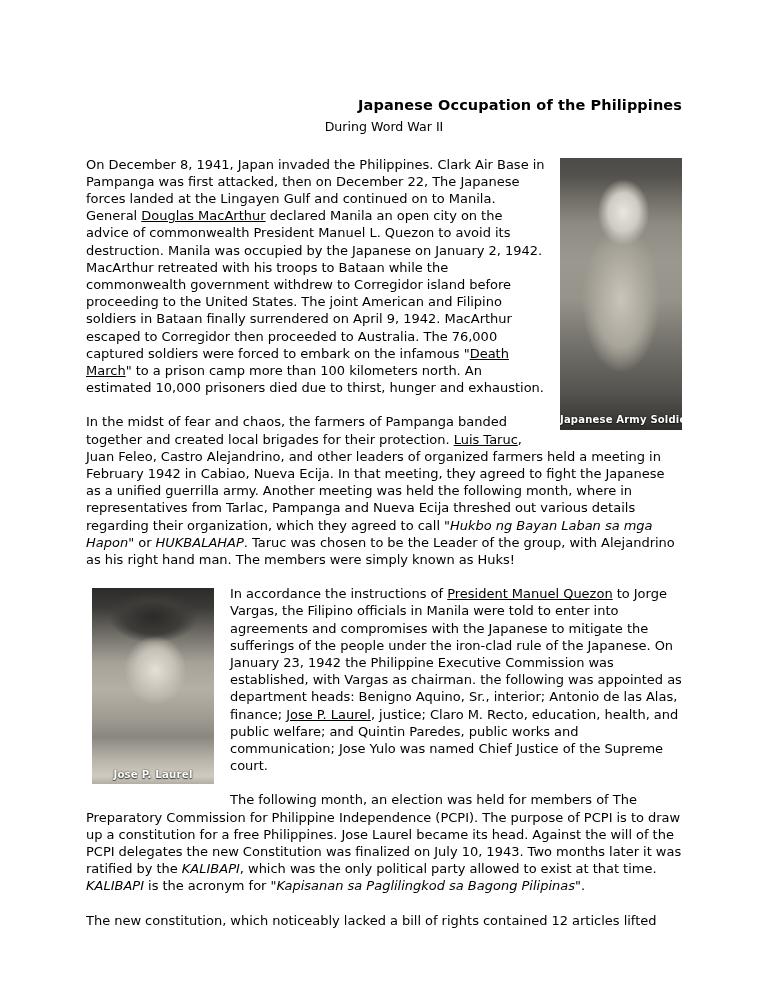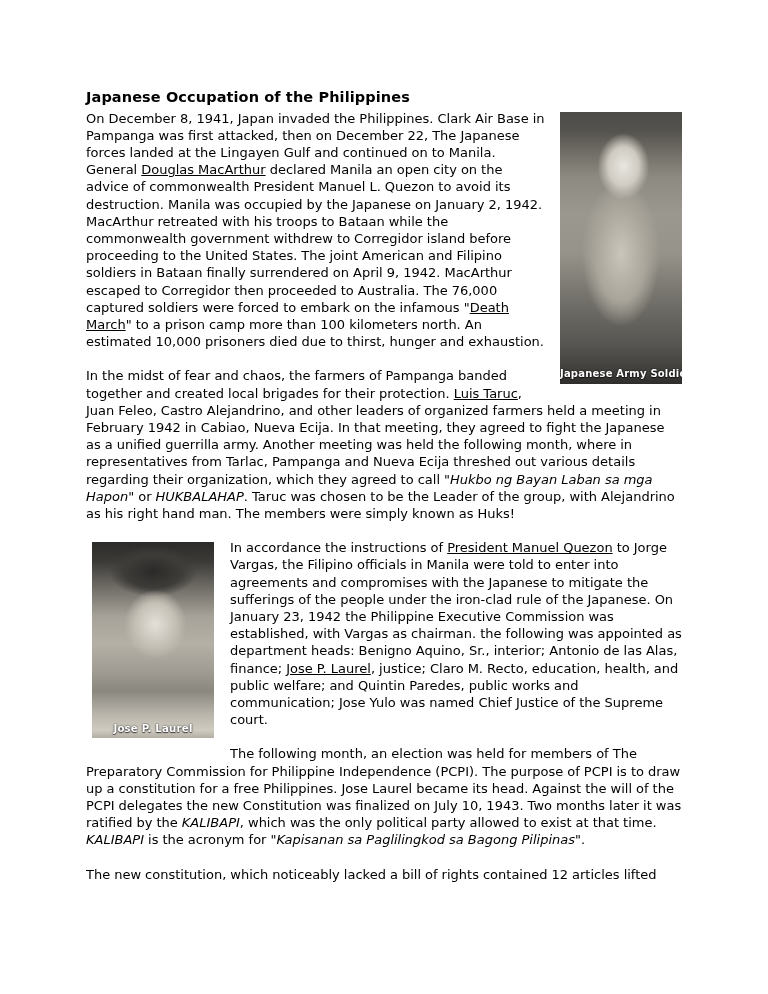--- a/index.html
+++ b/index.html
@@ -26,23 +26,23 @@
     position: absolute;
     left: 86px;
     top: 88px;
     width: 596px;
   }
 
   
   .doc-title {
     font-size: 14.5px;
     font-weight: bold;
-    text-align: left;
+    text-align: right;
     letter-spacing: 0.1px;
-    margin: 0 0 2px 0;
+    margin: 8px 0 2px 0;
     line-height: 1.35;
   }
   .doc-subtitle {
     font-size: 12.6px;
     font-weight: normal;
     text-align: center;
     margin: 0 0 21px 0;
     line-height: 1.35;
   }
   .section-heading {
@@ -135,20 +135,21 @@
     overflow: hidden;
   }
 </style>
 </head>
 <body>
 
 <div class="page">
   <div class="content">
 
     <h1 class="doc-title">Japanese Occupation of the Philippines</h1>
+    <div class="doc-subtitle">During Word War II</div>
 
     <div class="fig fig-soldier">
       <div class="fig-caption soldier-caption">Japanese Army Soldier</div>
     </div>
 
     <p class="body-text"><span>On December 8, 1941, Japan invaded the Philippines. Clark Air Base in Pampanga was first attacked, then on December 22, The Japanese forces landed at the Lingayen Gulf and continued on to Manila. General </span><a class="inline-link" href="#">Douglas MacArthur</a><span> declared Manila an open city on the advice of commonwealth President Manuel L. Quezon to avoid its destruction. Manila was occupied by the Japanese on January 2, 1942. MacArthur retreated with his troops to Bataan while the commonwealth government withdrew to Corregidor island before proceeding to the United States. The joint American and Filipino soldiers in Bataan finally surrendered on April 9, 1942. MacArthur escaped to Corregidor then proceeded to Australia. The 76,000 captured soldiers were forced to embark on the infamous "</span><a class="inline-link" href="#">Death March</a><span>" to a prison camp more than 100 kilometers north. An estimated 10,000 prisoners died due to thirst, hunger and exhaustion.</span></p>
 
 
     <p class="body-text"><span>In the midst of fear and chaos, the farmers of Pampanga banded together and created local brigades for their protection. </span><a class="inline-link" href="#">Luis Taruc</a><span>, Juan Feleo, Castro Alejandrino, and other leaders of organized farmers held a meeting in February 1942 in Cabiao, Nueva Ecija. In that meeting, they agreed to fight the Japanese as a unified guerrilla army. Another meeting was held the following month, where in representatives from Tarlac, Pampanga and Nueva Ecija threshed out various details regarding their organization, which they agreed to call "</span><i>Hukbo ng Bayan Laban sa mga Hapon</i><span>" or </span><i>HUKBALAHAP</i><span>. Taruc was chosen to be the Leader of the group, with Alejandrino as his right hand man. The members were simply known as Huks!</span></p>
 

